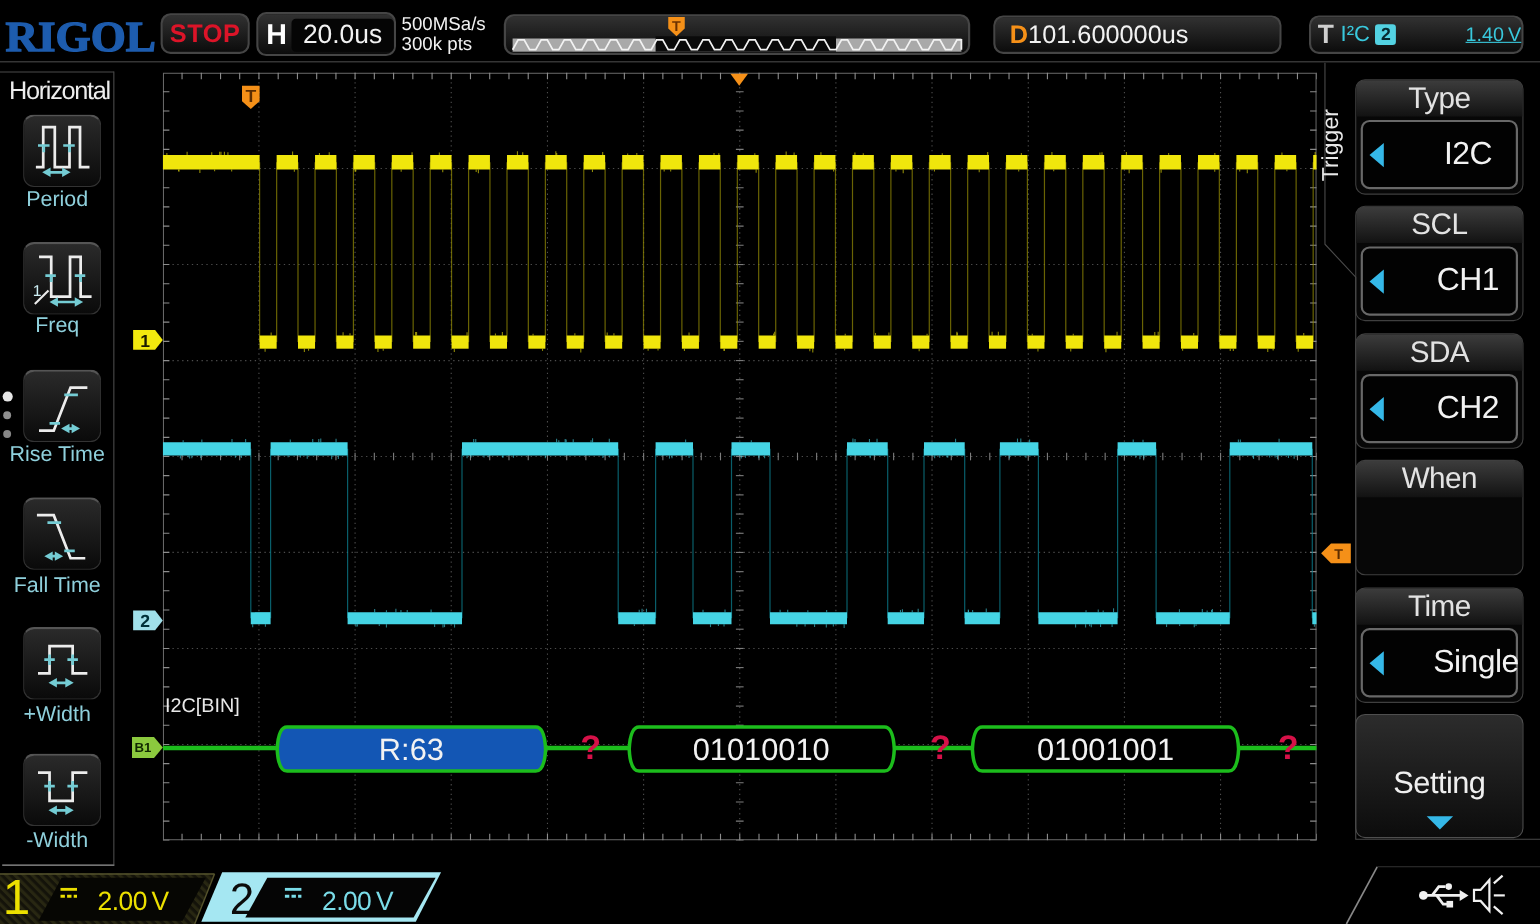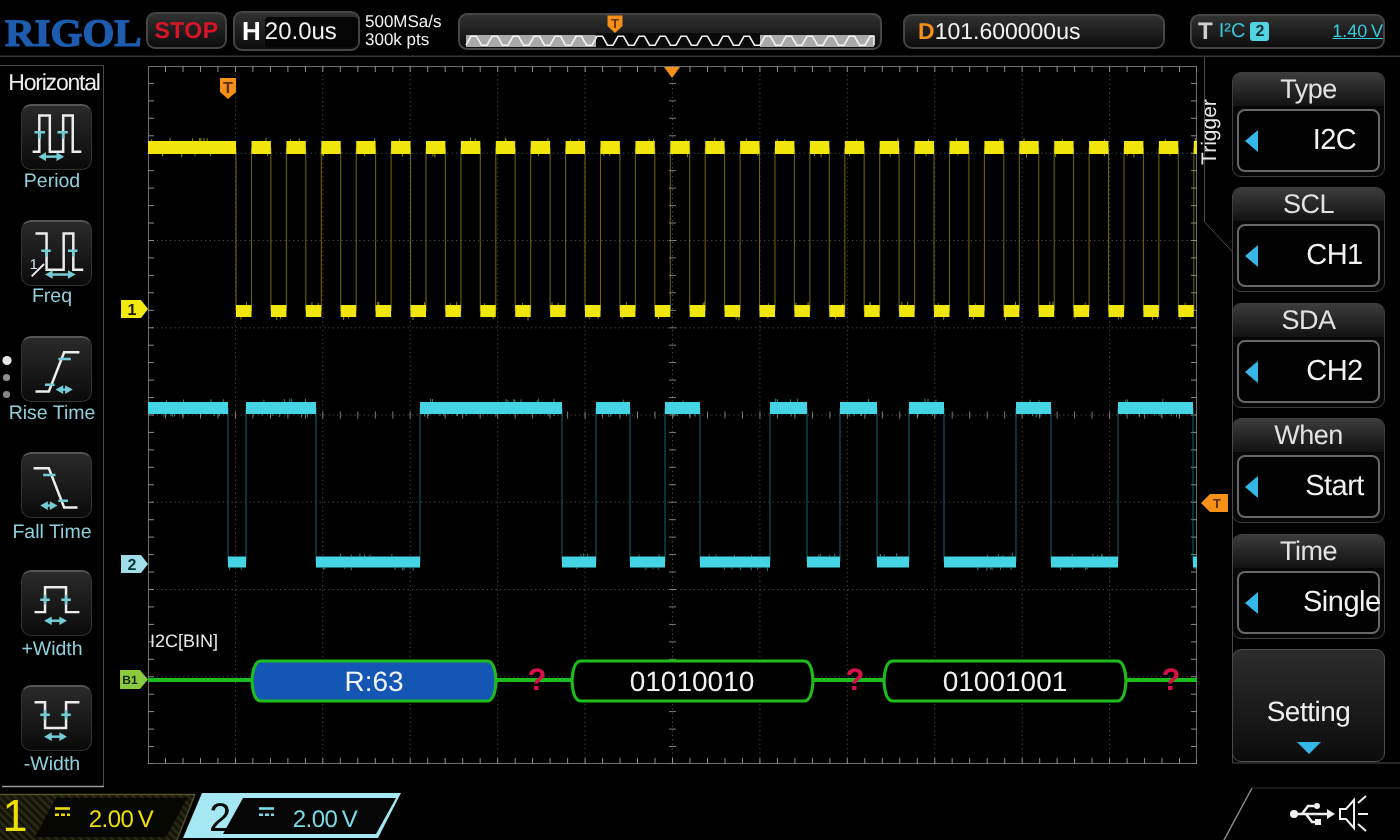--- a/index.html
+++ b/index.html
@@ -1,20 +1,20 @@
 <!DOCTYPE html>
 <html><head><meta charset="utf-8"><style>
 html,body{margin:0;padding:0;background:#000;}
 svg text{font-family:"Liberation Sans",sans-serif;}
 body{width:1400px;height:840px;position:relative;overflow:hidden;font-family:"Liberation Sans",sans-serif;-webkit-font-smoothing:antialiased;text-rendering:geometricPrecision;}
 .logo{position:absolute;left:5px;top:9px;font-family:"Liberation Serif",serif;font-weight:bold;font-size:41px;color:#1d5cae;-webkit-text-stroke:1.3px #1d5cae;transform:scaleY(0.95);}
 .tbox{position:absolute;border:2px solid #454545;border-radius:9px;background:linear-gradient(#313131,#0c0c0c);box-sizing:border-box;display:flex;align-items:center;}
 .stop{color:#dc1428;font-weight:bold;font-size:23px;letter-spacing:0.5px;margin:16px auto;}
 .hlet{color:#fff;font-weight:bold;font-size:26px;margin-left:7px;}
-.hinner{background:#050505;border-radius:4px;color:#f2f2f2;font-size:24px;width:98px;height:30px;margin-left:4px;margin-top:1px;text-align:left;line-height:30px;}
+.hinner{background:#050505;border-radius:4px;color:#f2f2f2;font-size:24px;width:98px;height:30px;margin-left:4px;margin-top:1px;text-align:center;line-height:30px;}
 .rate{position:absolute;left:365px;top:13px;color:#f2f2f2;font-size:17px;line-height:18px;}
 .dlet{color:#f59018;font-weight:bold;font-size:23px;margin-left:13px;}
 .dval{color:#f2f2f2;font-size:23px;flex:1;text-align:left;}
 .tlet{color:#cfcfcf;font-weight:bold;font-size:24px;margin-left:6px;}
 .i2c{color:#39c8dc;font-size:20px;margin-left:6px;}
 .two{background:#53d2e2;color:#062a30;border-radius:3px;width:19px;height:19px;font-size:16px;font-weight:bold;text-align:center;line-height:19px;margin-left:5px;}
 .tval{color:#39c8dc;font-size:18px;flex:1;text-align:right;text-decoration:underline;}
 .sb-title{position:absolute;left:4px;top:69px;width:100px;text-align:center;color:#ededed;font-size:23px;letter-spacing:-1.2px;}
 .sbtn{position:absolute;left:21px;width:71px;height:66px;background:linear-gradient(#2a2a2a,#0a0a0a);border:1px solid #333;border-top:2px solid #555;border-radius:10px;box-sizing:border-box;display:flex;align-items:center;justify-content:center;}
 .slbl{position:absolute;left:0;width:104px;text-align:center;color:#8fd0dc;font-size:19.5px;}
@@ -889,24 +889,20 @@
   </div>
 <div class="mgrp" style="top:303px">
     <div class="mlbl">SDA</div>
     <div class="mval">
       <span class="tri"></span>
       <span class="vtxt">CH2</span>
     </div>
   </div>
 <div class="mgrp" style="top:418px">
     <div class="mlbl">When</div>
-    <div class="mval">
-      <span class="tri"></span>
-      <span class="vtxt">Start</span>
-    </div>
   </div>
 <div class="mgrp" style="top:534px">
     <div class="mlbl">Time</div>
     <div class="mval">
       <span class="tri"></span>
       <span class="vtxt">Single</span>
     </div>
   </div>
 <div class="setting">Setting<div class="dtri"></div></div>
 <svg style="position:absolute;left:0;top:0;z-index:5;pointer-events:none" width="1400" height="840" viewBox="0 0 1400 840">

